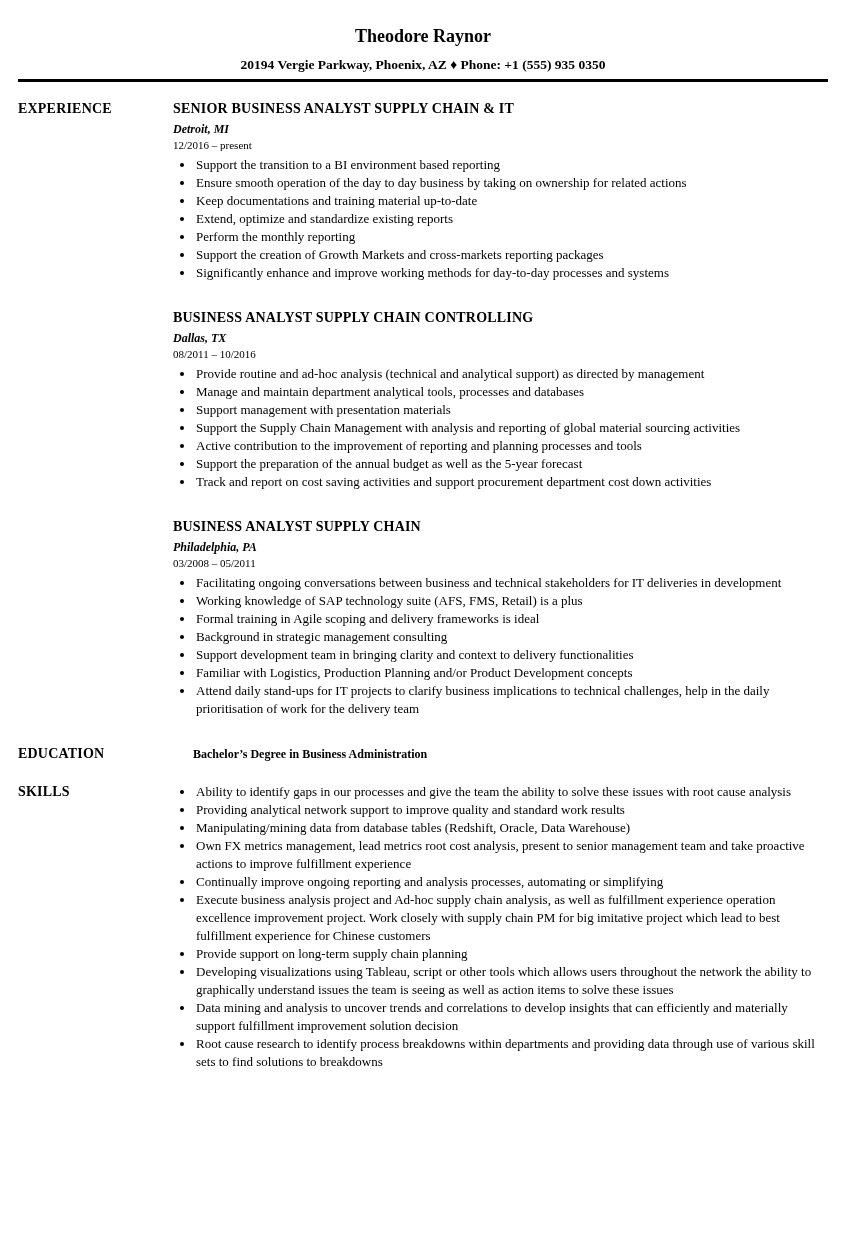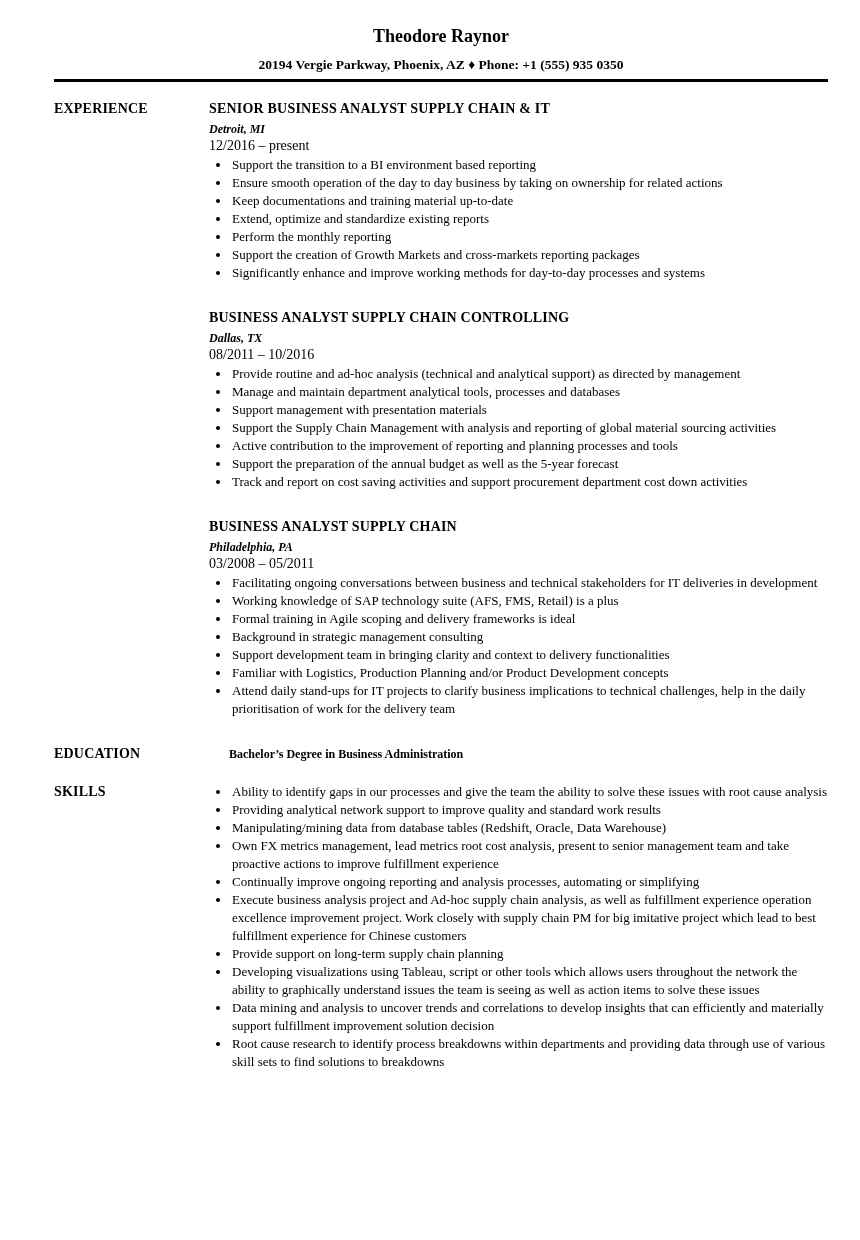--- a/index.html
+++ b/index.html
@@ -7,21 +7,21 @@
   body {
     width: 860px;
     height: 1240px;
     color: #000000;
     font-family: "Liberation Serif", serif;
     overflow: hidden;
   }
   .page {
     width: 860px;
     height: 1216px;
-    padding: 26px 32px 0 54px;
+    padding: 26px 32px 0 18px;
   }
   .header { text-align: center; }
   .name {
     font-size: 18px;
     font-weight: bold;
     line-height: 20px;
   }
   .contact {
     margin-top: 11px;
     font-size: 13.5px;
@@ -60,21 +60,21 @@
   }
   .job-location {
     margin-top: 4px;
     font-size: 12px;
     font-weight: bold;
     line-height: 16px;
     font-style: italic;
   }
   .job-dates {
     margin-top: 1px;
-    font-size: 14px;
+    font-size: 11px;
     line-height: 15px;
   }
   ul.bullets {
     margin-top: 3px;
     padding-left: 22px;
     list-style-type: disc;
   }
   ul.bullets li {
     font-size: 13px;
     line-height: 18px;

